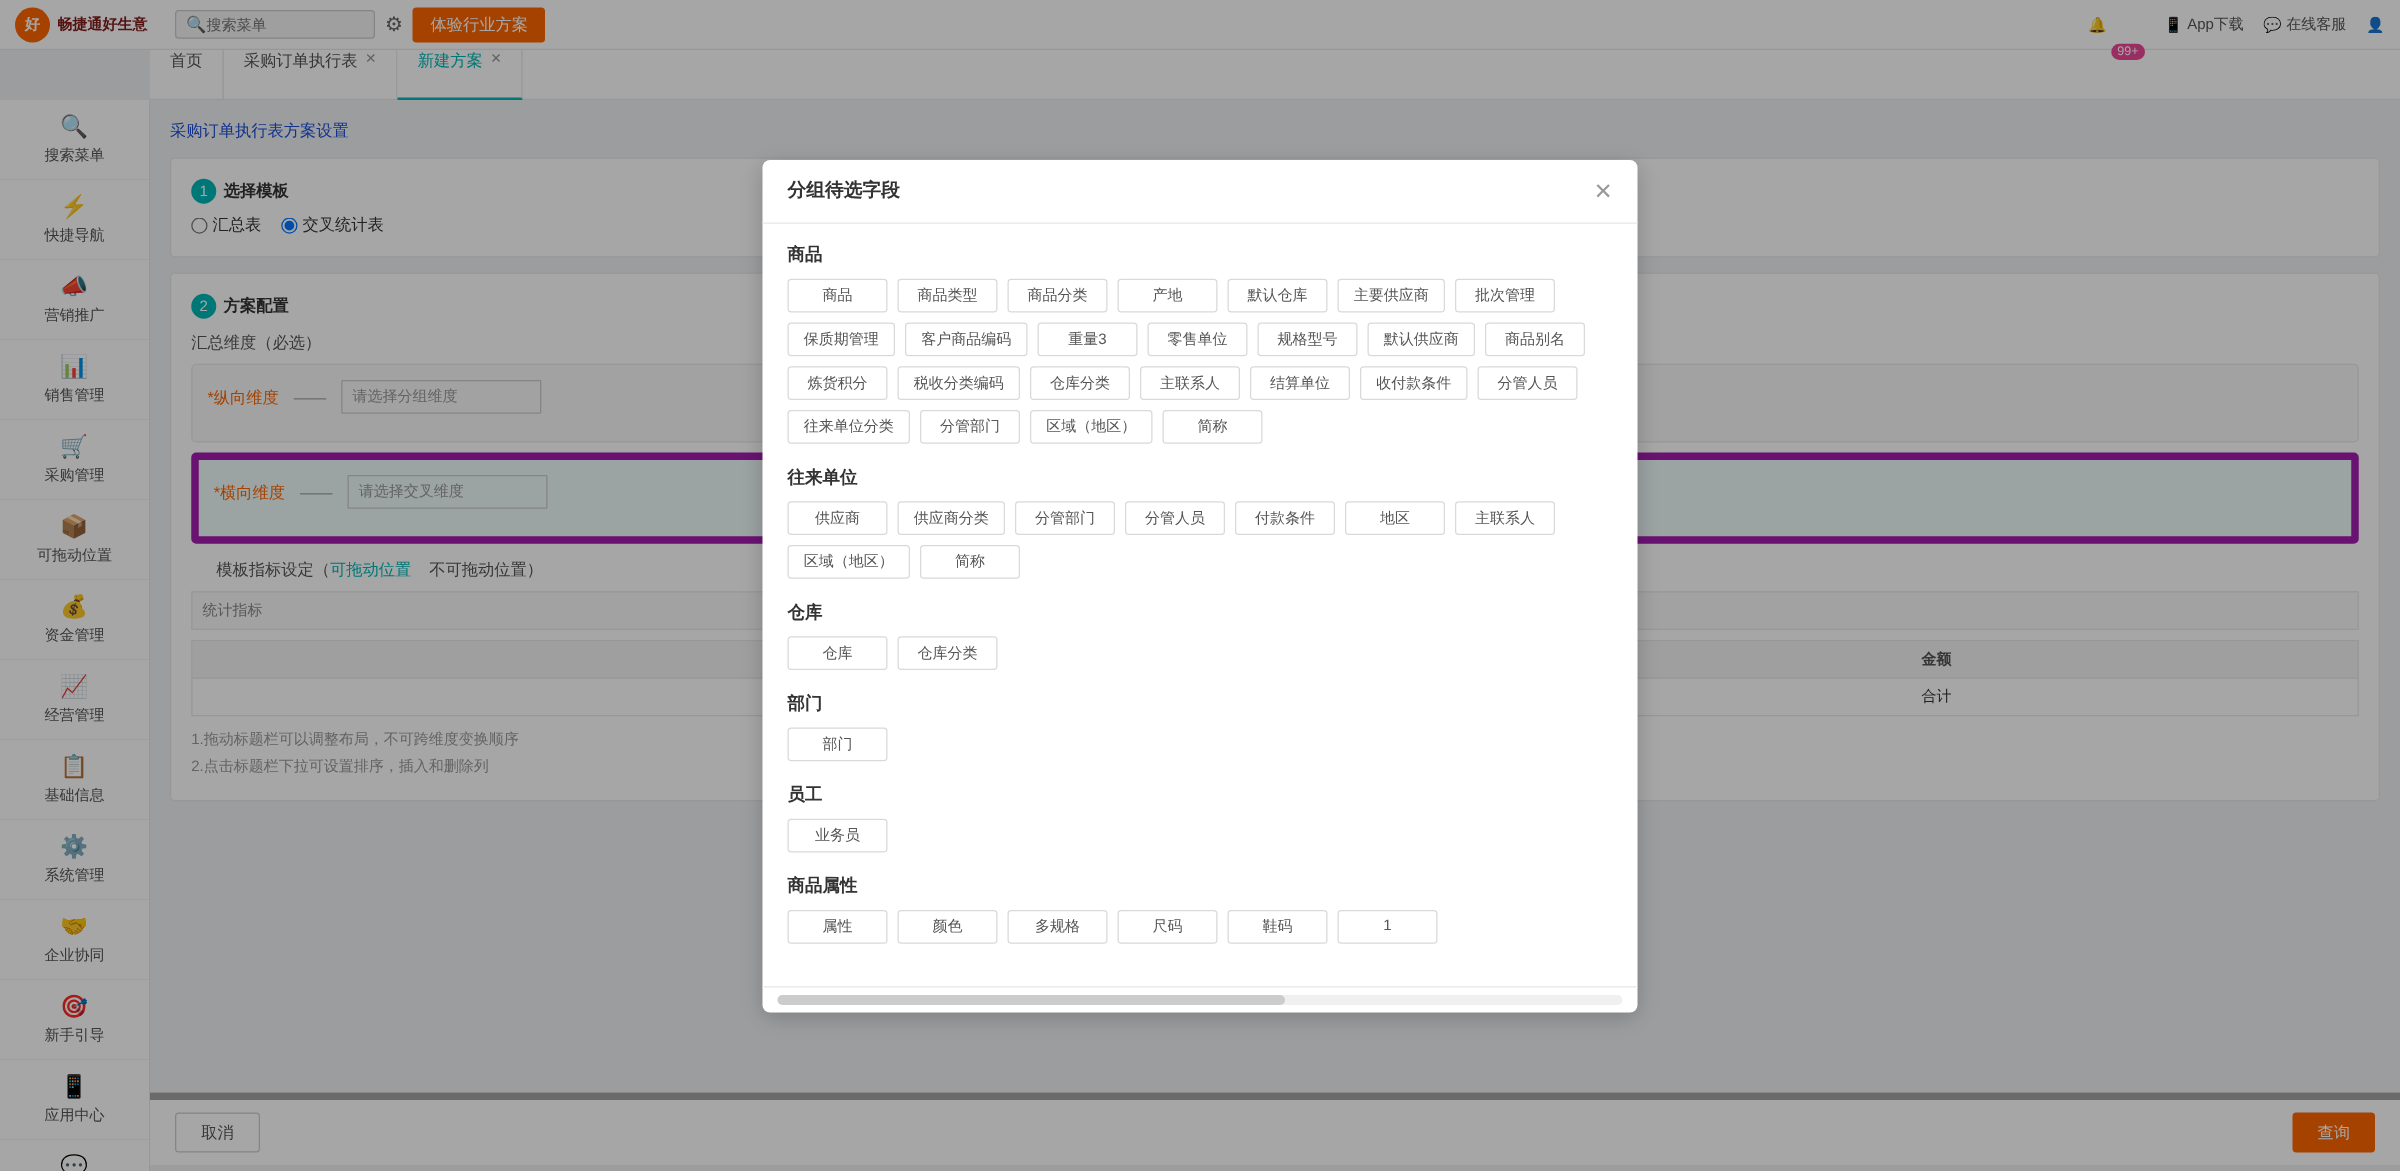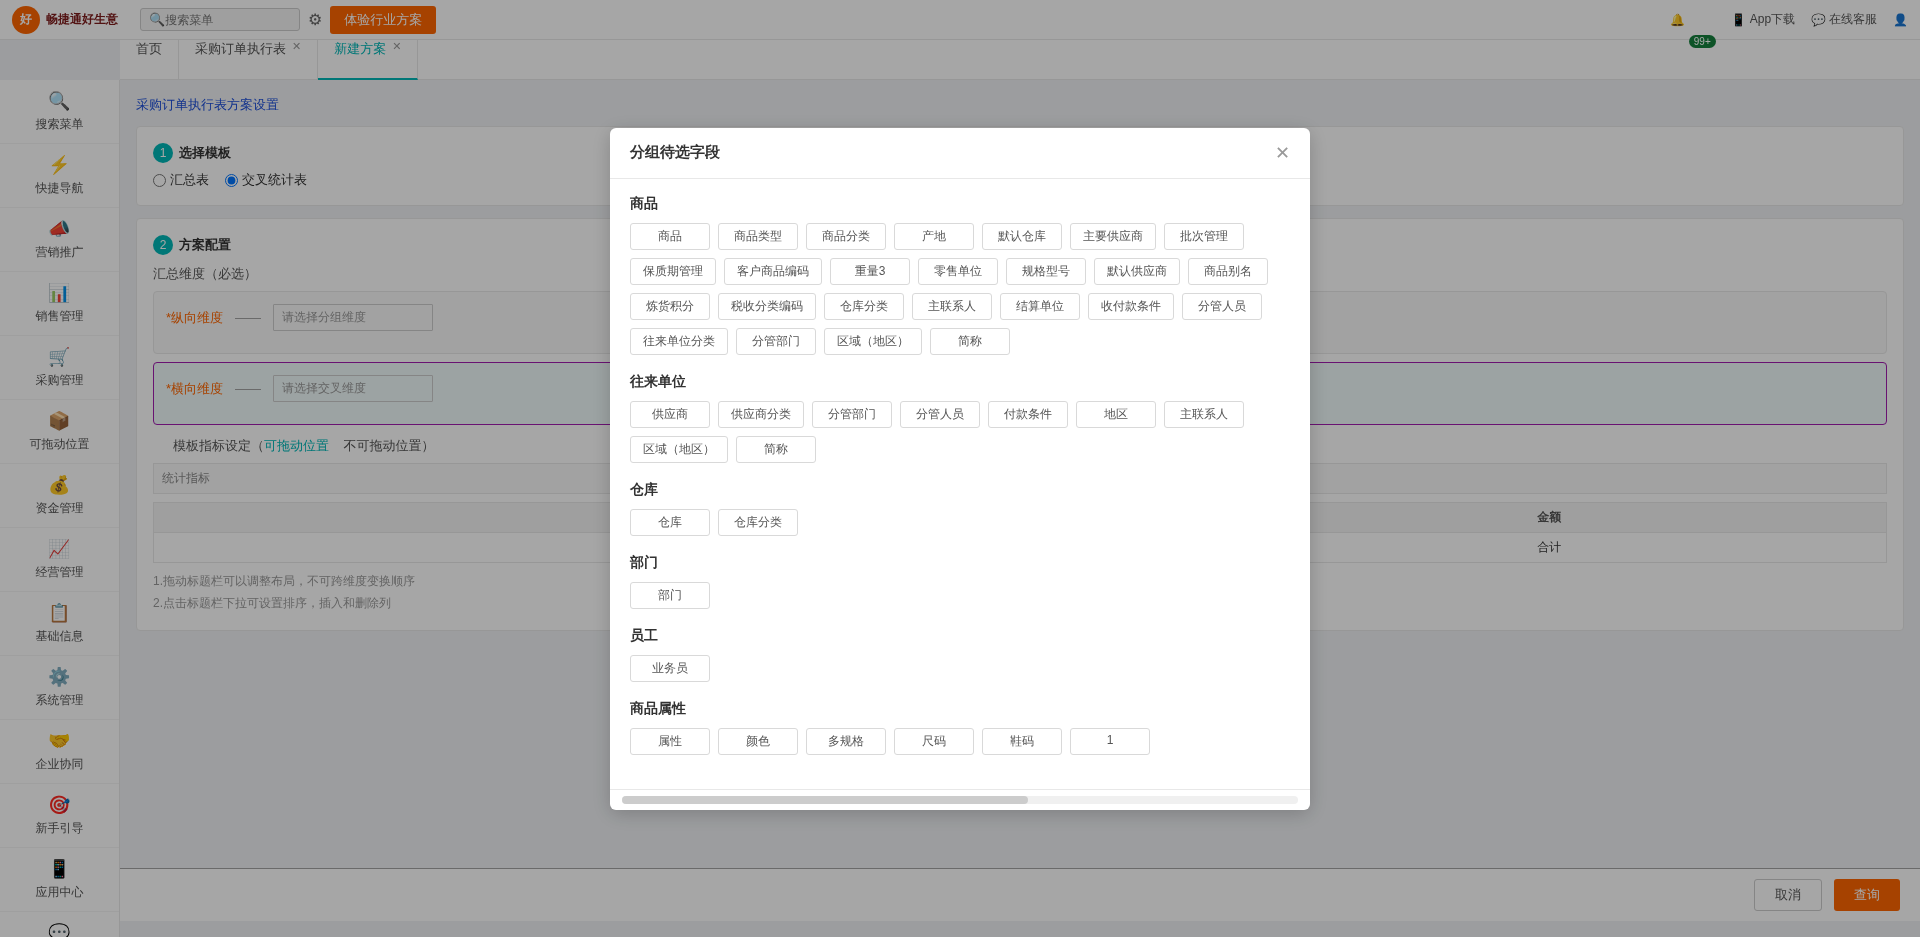--- a/index.html
+++ b/index.html
@@ -52,21 +52,21 @@
     }
     .top-right {
       display: flex; align-items: center; gap: 16px;
       margin-left: auto;
     }
     .top-right-btn {
       font-size: 12px; color: #555; cursor: pointer;
       display: flex; align-items: center; gap: 3px;
     }
     .badge {
-      background: #15803d; color: #fff; border-radius: 10px;
+      background: #ec4899; color: #fff; border-radius: 10px;
       padding: 1px 5px; font-size: 10px; margin-top: 44px;
     }
     .search-input-wrap {
       display: flex; align-items: center;
       border: 1px solid #ccc; border-radius: 3px;
       padding: 3px 8px; width: 160px; background: #f5f5f5;
     }
     .search-input-wrap input {
       border: none; background: transparent; outline: none; font-size: 12px; width: 120px;
     }
@@ -148,26 +148,26 @@
       border: 1px solid #e8e8e8; padding: 6px 12px; text-align: center; font-size: 12px;
     }
     .stat-table th { background: #f5f5f5; color: #555; }
     .th-with-arrow { display: flex; align-items: center; justify-content: center; gap: 4px; }
 
     
     .note-text { font-size: 12px; color: #999; margin-top: 8px; line-height: 1.8; }
 
     
     .footer-bar {
-      position: fixed; bottom: 16px; right: 0;
+      position: fixed; bottom: 5px; right: 0;
       left: 120px;
       background: #fff;
-      border-top: 1px solid #a3a3a3;
+      border-top: 6px solid #a3a3a3;
       padding: 10px 20px;
-      display: flex; justify-content: flex-end; gap: 12px;
+      display: flex; justify-content: space-between; gap: 12px;
       z-index: 97;
     }
     .btn-cancel {
       border: 1px solid #ccc; background: #fff; color: #555;
       padding: 6px 20px; border-radius: 3px; cursor: pointer; font-size: 13px;
     }
     .btn-confirm {
       background: #f60; color: #fff; border: none;
       padding: 6px 20px; border-radius: 3px; cursor: pointer; font-size: 13px;
     }
@@ -356,21 +356,21 @@
       <span style="font-weight:bold;">方案配置</span>
     </div>
     <div style="font-size:13px;color:#555;margin-bottom:8px;">汇总维度（必选）</div>
     <div style="background:#f9f9f9;padding:12px;border:1px solid #e8e8e8;border-radius:4px;">
       <div class="config-row">
         <span style="color:#f60;font-size:13px;">*纵向维度</span>
         <span class="dim-separator">——</span>
         <div class="config-select">请选择分组维度</div>
       </div>
     </div>
-    <div style="background:#f0fafa;padding:12px;border:1px solid #a21caf;border-radius:4px;margin-top:8px;">
+    <div style="background:#f0fafa;padding:12px;border:6px solid #a21caf;border-radius:4px;margin-top:8px;">
       <div class="config-row">
         <span style="color:#f60;font-size:13px;">*横向维度</span>
         <span class="dim-separator">——</span>
         <div class="config-select">请选择交叉维度</div>
       </div>
     </div>
     <div style="margin-top:12px;font-size:13px;color:#555;margin-left:20px;">
       模板指标设定（<span style="color:#00b7b7;cursor:pointer;">可拖动位置</span>
       &nbsp;&nbsp;
       <span style="color:#555;">不可拖动位置）</span>

